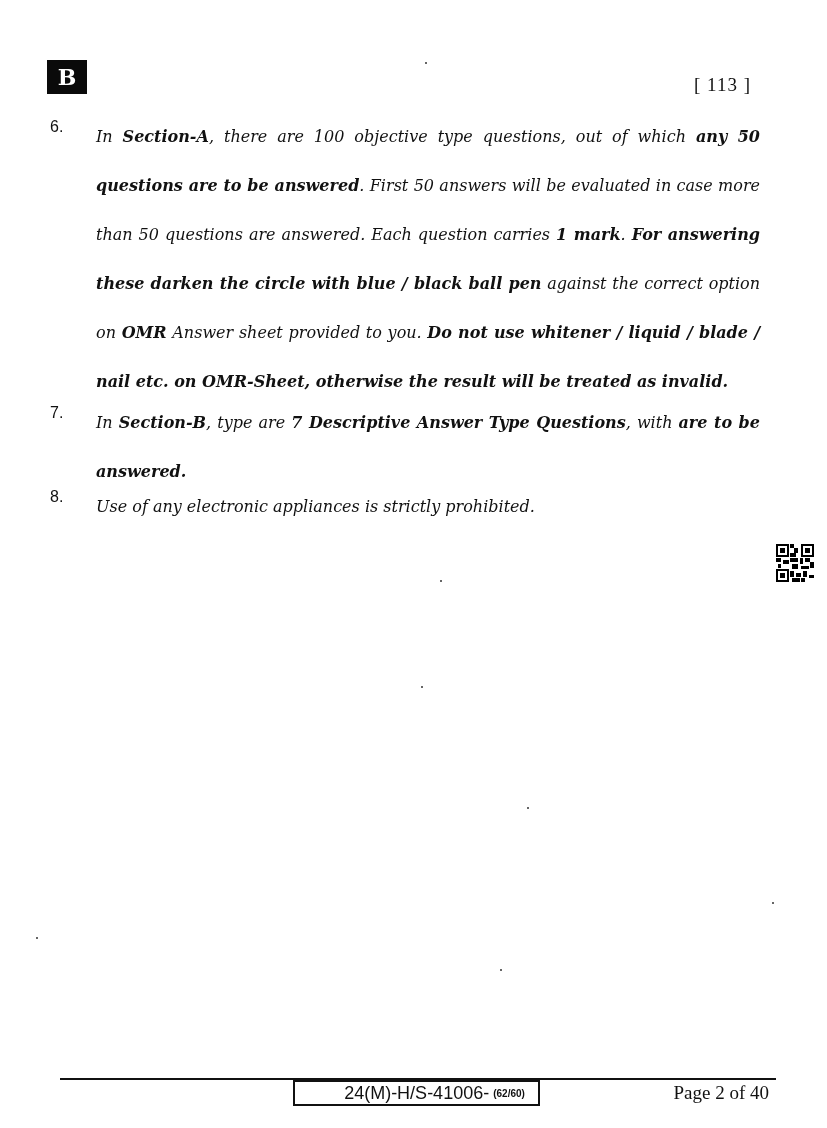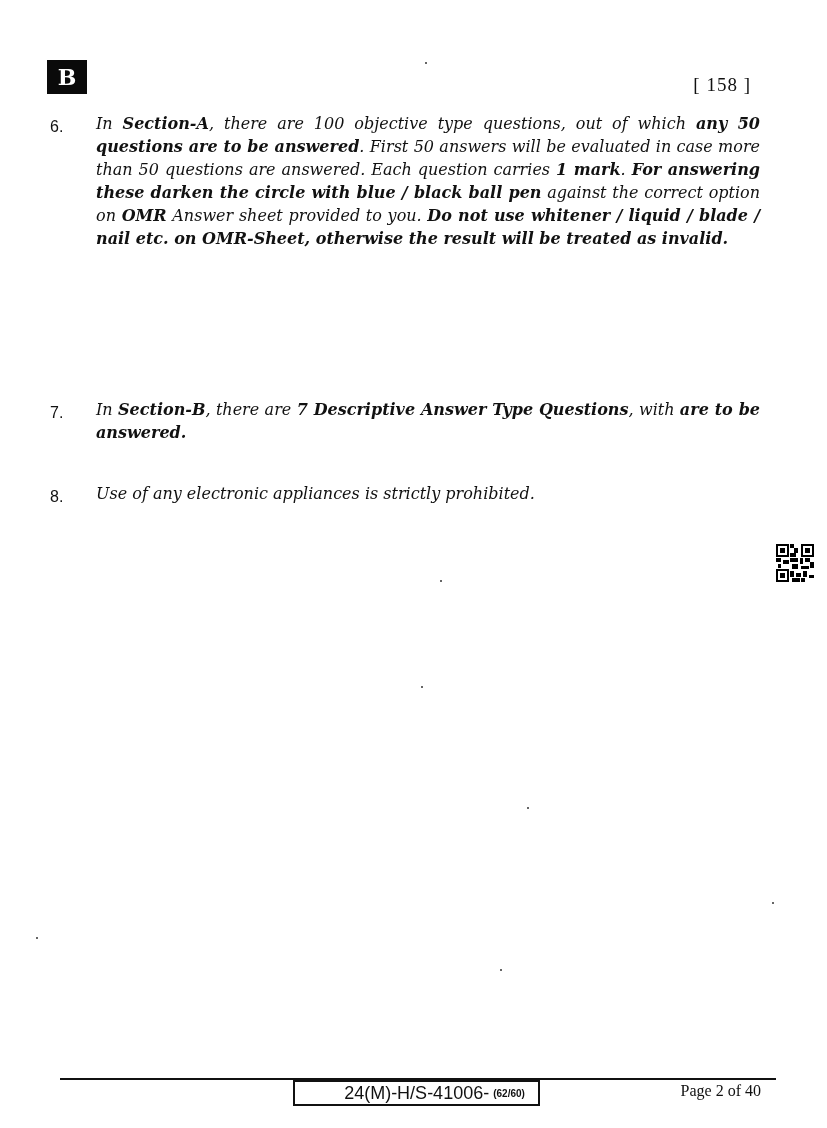--- a/index.html
+++ b/index.html
@@ -13,59 +13,59 @@
     background: #0a0a0a; color: #fff; font-family: "DejaVu Serif", serif;
     font-weight: bold; font-size: 22px; display: flex; align-items: center; justify-content: center;
   }
   .page-code {
     position: absolute; right: 76px; top: 74px; font-family: "Liberation Serif", serif;
     font-size: 19px; letter-spacing: 1px;
   }
   .item { position: absolute; left: 50px; width: 710px; }
   .num { position: absolute; left: 0; top: 0; font-family: "Liberation Sans", sans-serif; font-size: 16px; }
   .txt {
-    margin-left: 46px; font-size: 16px; line-height: 23px; font-style: italic;
+    margin-left: 46px; font-size: 16px; line-height: 49px; font-style: italic;
     font-family: "DejaVu Serif", serif; text-align: justify; text-align-last: left;
   }
   .txt b { font-style: italic; font-weight: bold; }
   #item6 { top: 112px; }
   #item7 { top: 398px; }
   #item8 { top: 482px; }
   #item6 .num, #item7 .num, #item8 .num { top: 6px; }
   .qr {
     position: absolute; left: 776px; top: 544px; width: 38px; height: 38px;
   }
   .footer-line {
     position: absolute; left: 60px; width: 716px; top: 1078px; height: 2px; background: #111;
   }
   .footer-code {
     position: absolute; left: 293px; top: 1080px; width: 247px; height: 26px;
     border: 2px solid #111; box-sizing: border-box; display: flex; align-items: center;
     justify-content: center; font-family: "Liberation Sans", sans-serif; font-size: 18px; padding-left: 36px;
   }
   .footer-code small { font-size: 10px; font-weight: bold; margin-left: 4px; }
   .page-num {
-    position: absolute; right: 66px; top: 1082px; font-family: "Liberation Serif", serif; font-size: 16px;
+    position: absolute; right: 58px; top: 1082px; font-family: "Liberation Serif", serif; font-size: 19px;
   }
   .speck { position: absolute; width: 2px; height: 2px; background: #333; border-radius: 1px; }
 </style>
 </head>
 <body>
 
 <div class="set-badge">B</div>
-<div class="page-code">[ 158 ]</div>
+<div class="page-code">[ 113 ]</div>
 
 <div class="item" id="item6">
   <span class="num">6.</span>
   <div class="txt"><span>In </span><b>Section-A</b><span>, there are 100 objective type questions, out of which </span><b>any 50 questions are to be answered</b><span>. First 50 answers will be evaluated in case more than 50 questions are answered. Each question carries </span><b>1 mark</b><span>. </span><b>For answering these darken the circle with blue / black ball pen</b><span> against the correct option on </span><b>OMR</b><span> Answer sheet provided to you. </span><b>Do not use whitener / liquid / blade / nail etc. on OMR-Sheet, otherwise the result will be treated as invalid.</b></div>
 </div>
 
 <div class="item" id="item7">
   <span class="num">7.</span>
-  <div class="txt"><span>In </span><b>Section-B</b><span>, there are </span><b>7 Descriptive Answer Type Questions</b><span>, with </span><b>are to be answered.</b></div>
+  <div class="txt"><span>In </span><b>Section-B</b><span>, type are </span><b>7 Descriptive Answer Type Questions</b><span>, with </span><b>are to be answered.</b></div>
 </div>
 
 <div class="item" id="item8">
   <span class="num">8.</span>
   <div class="txt"><span>Use of any electronic appliances is strictly prohibited.</span></div>
 </div>
 
 <svg class="qr" viewBox="0 0 21 21" shape-rendering="crispEdges">
   <rect width="21" height="21" fill="#fff"></rect>
   <g fill="#000">

